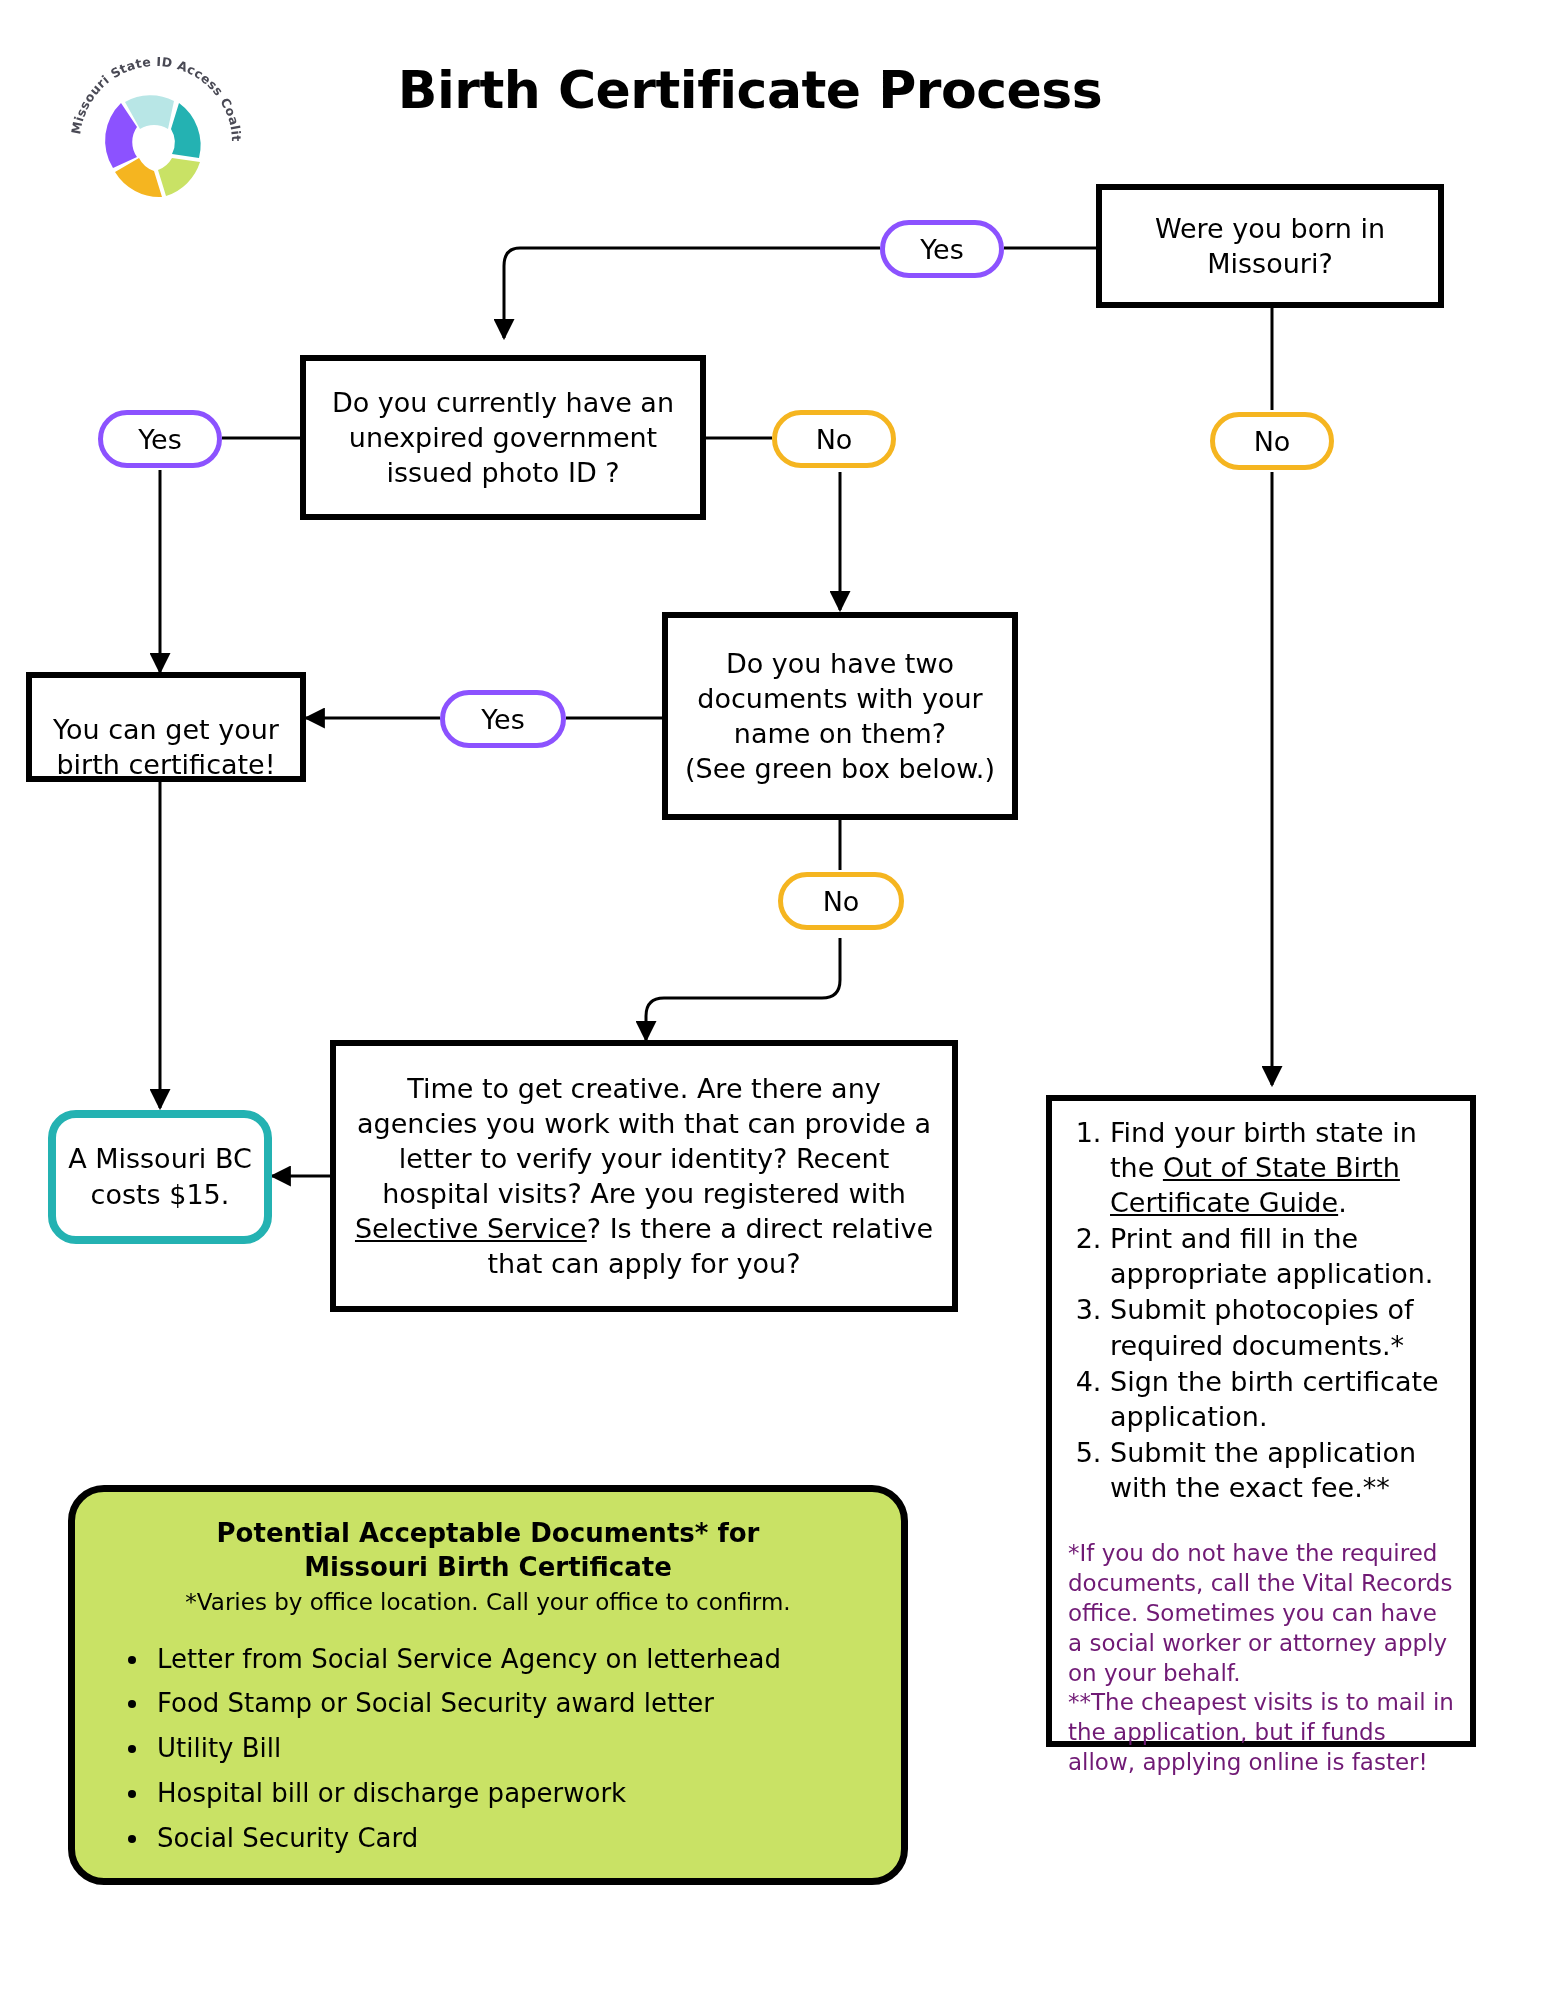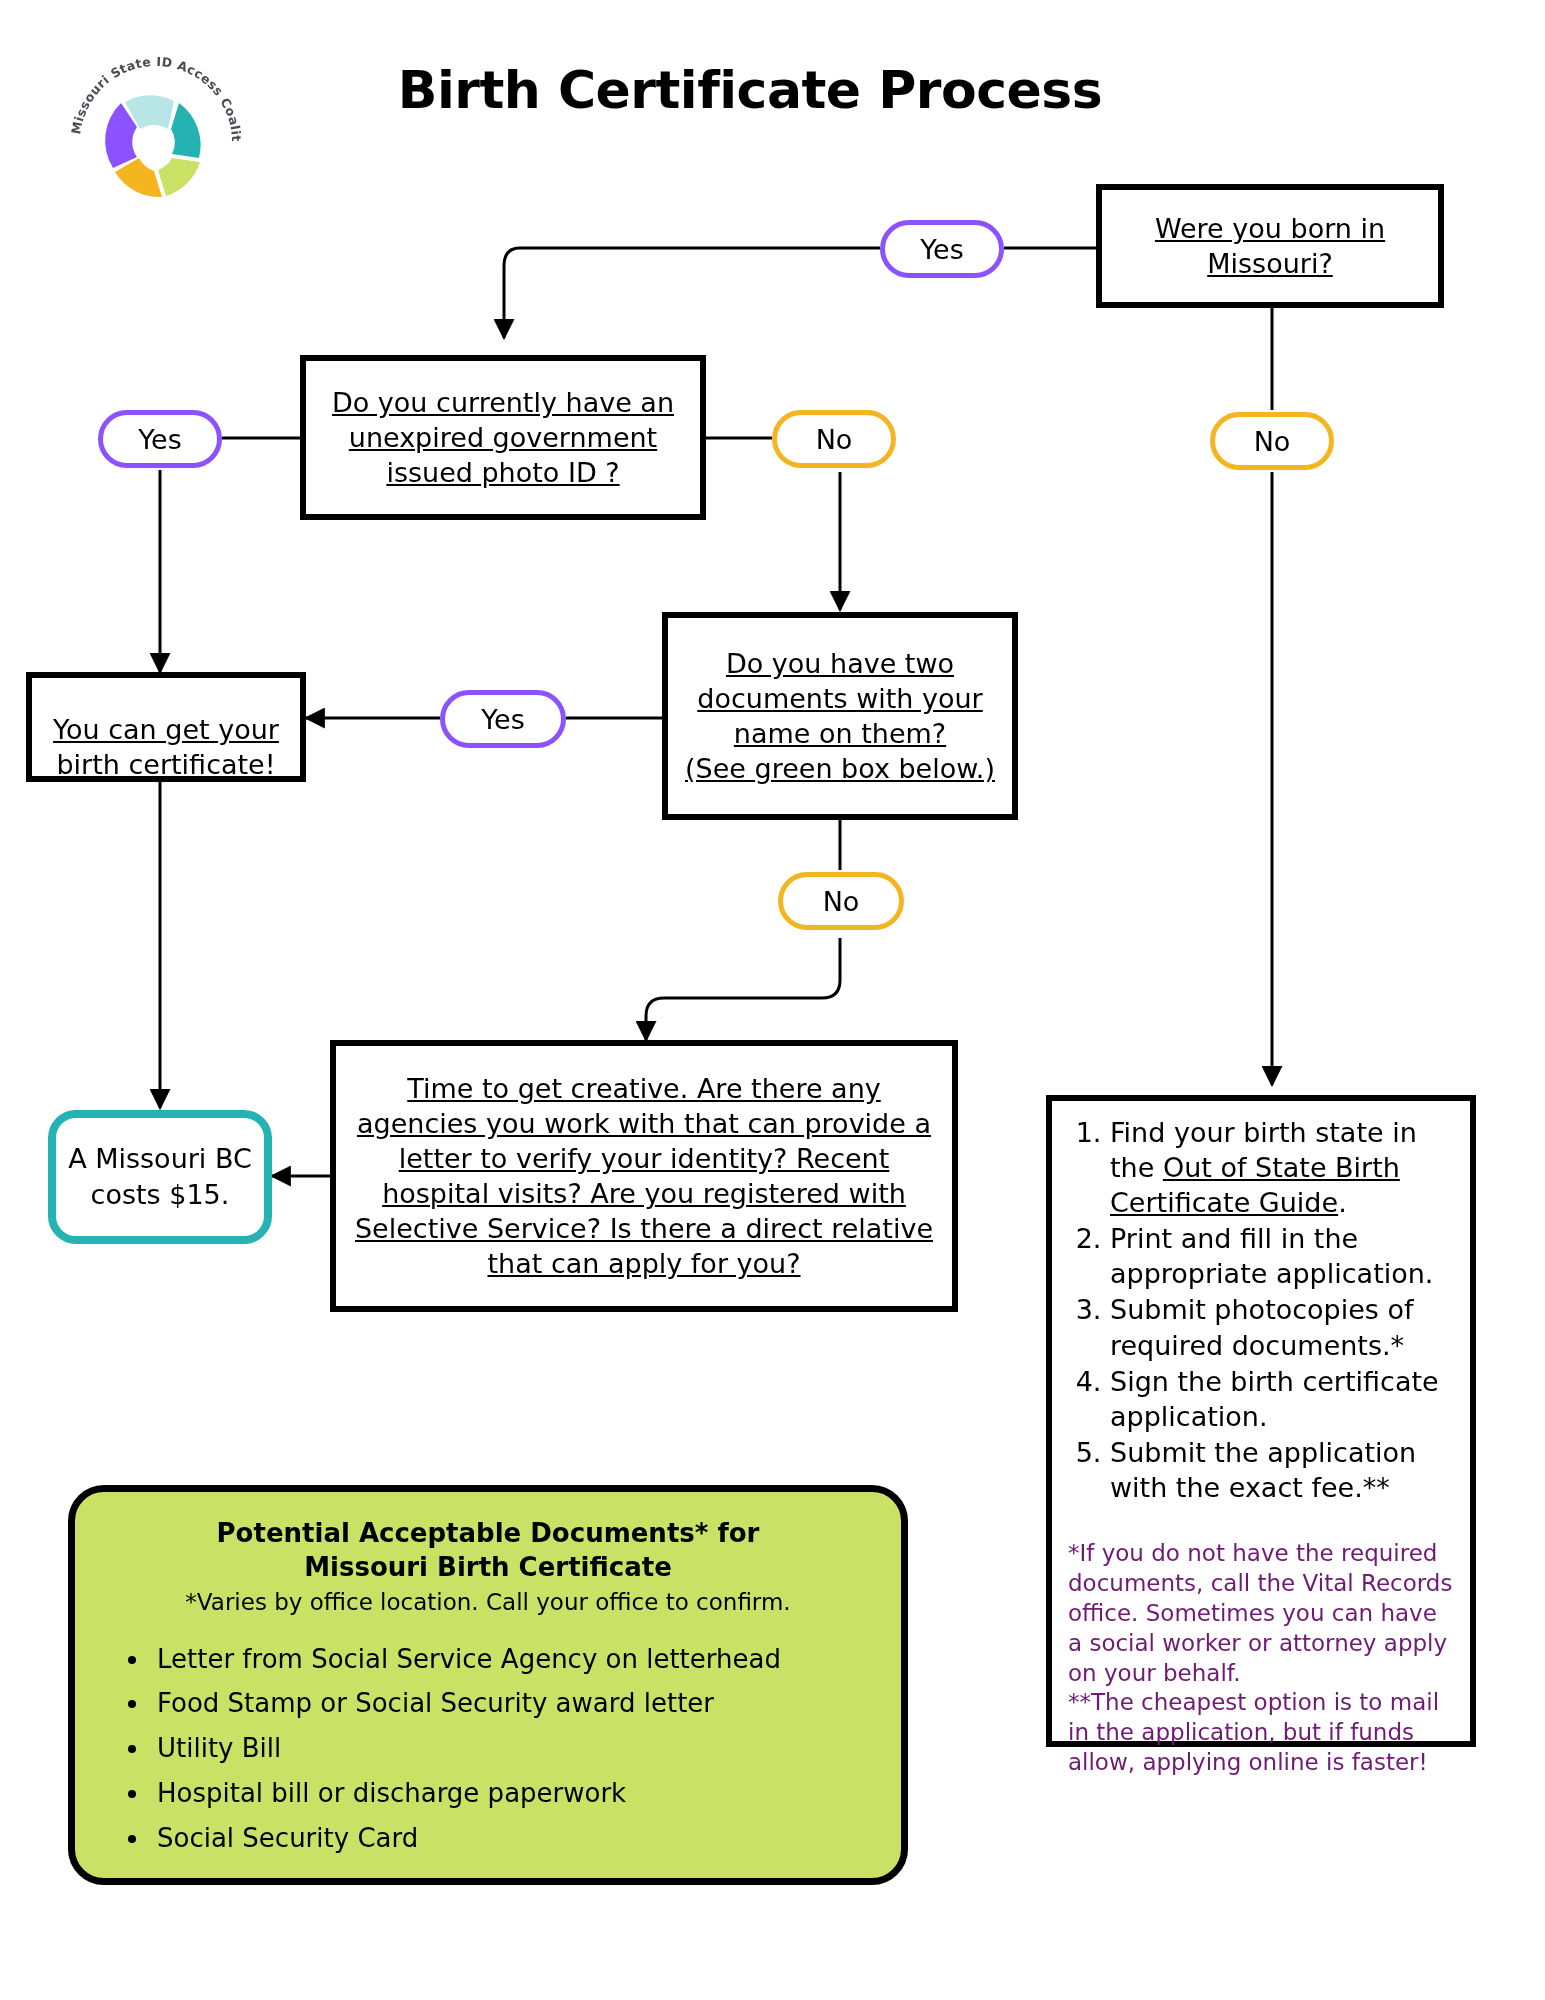--- a/index.html
+++ b/index.html
@@ -55,21 +55,20 @@
   .box {
     border: 6px solid #000000;
     display: flex;
     align-items: center;
     justify-content: center;
     text-align: center;
     font-size: 27px;
     line-height: 1.30;
     color: #000000;
     padding: 6px 16px;
-    text-decoration: underline;
   }
   .box .inner { width: 100%; }
   
   .pill {
     position: absolute;
     box-sizing: border-box;
     background: #ffffff;
     border-radius: 999px;
     display: flex;
     align-items: center;
@@ -284,21 +283,21 @@
   <div id="steps-box">
     <ol id="steps-list">
       <li><span>Find your birth state in the </span><u>Out of State Birth Certificate Guide</u><span>.</span></li>
       <li><span>Print and fill in the appropriate application.</span></li>
       <li><span>Submit photocopies of required documents.*</span></li>
       <li><span>Sign the birth certificate application.</span></li>
       <li><span>Submit the application with the exact fee.**</span></li>
     </ol>
     <div class="footnotes">
       <p>*If you do not have the required documents, call the Vital Records office. Sometimes you can have a social worker or attorney apply on your behalf.</p>
-      <p>**The cheapest option is to mail in the application, but if funds allow, applying online is faster!</p>
+      <p>**The cheapest visits is to mail in the application, but if funds allow, applying online is faster!</p>
     </div>
   </div>
 
   <div id="green-box">
     <div id="green-title">
       <div>Potential Acceptable Documents* for</div>
       <div>Missouri Birth Certificate</div>
     </div>
     <div id="green-sub">*Varies by office location. Call your office to confirm.</div>
     <ul id="green-list">

